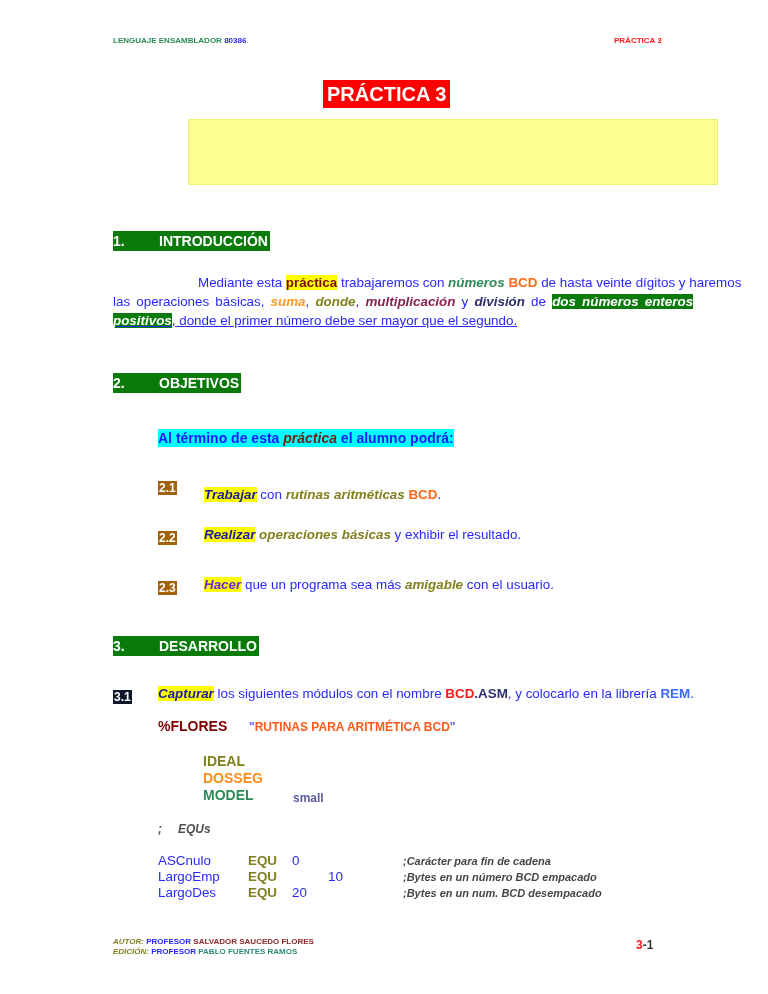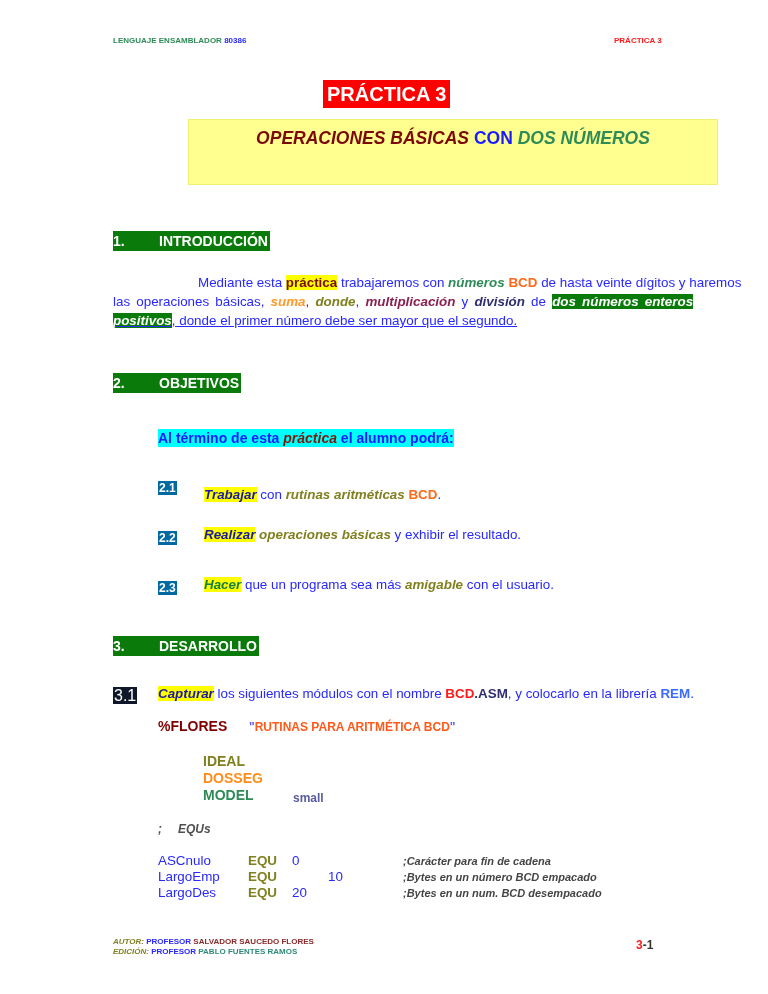--- a/index.html
+++ b/index.html
@@ -26,44 +26,41 @@
 
   .sec-head { background: #0a7a0a; color: #ffffff; font-size: 14px; font-weight: bold;
               height: 20px; line-height: 20px; padding-right: 2px; }
   .sec-head .num { display: inline-block; width: 46px; padding-left: 0; }
 
   .para { font-size: 13.4px; color: #2828ff; line-height: 18px; }
   .hl-yellow { background: #ffff00; }
   .hl-green { background: #0a7a0a; color: #ffffff; font-weight: bold; font-style: italic; }
   .hl-cyan { background: #00ffff; }
 
-  .obj-num { background: #0369a1; color: #ffffff; font-size: 12px; font-weight: bold;
+  .obj-num { background: #a16207; color: #ffffff; font-size: 12px; font-weight: bold;
              padding: 0 1px; line-height: 15px; }
-  .obj-num-maroon { background: #0f172a; color: #ffffff; font-size: 16px; font-weight: normal;
+  .obj-num-maroon { background: #0f172a; color: #ffffff; font-size: 12px; font-weight: bold;
                     padding: 0 1px; line-height: 15px; }
   .obj-text { font-size: 13.4px; color: #2828ff; }
 
   .code { font-size: 14px; font-weight: bold; }
   .code-sm { font-size: 13.4px; }
   .cmt { font-size: 11px; font-style: italic; font-weight: bold; color: #444444; }
 </style>
 </head>
 <body>
 
 <div class="abs hdr" style="left:113px; top:36px;">
   <span class="green">LENGUAJE ENSAMBLADOR </span><span class="blue">80386</span>
 </div>
 <div class="abs hdr red" style="left:614px; top:36px;">PRÁCTICA 3</div>
 
 <div class="abs" id="title-box">PRÁCTICA 3</div>
 
 <div class="abs" id="subtitle-box">
-  <div>
-    <span class="i" style="color:#7a0a0a">OPERACIONES BÁSICAS</span><span style="color:#1a1aff"> CON </span><span class="i" style="color:#2e8b57">DOS NÚMEROS</span>
-  </div>
 </div>
 
 <div class="abs sec-head" style="left:113px; top:231px;">
   <span class="num">1.</span><span>INTRODUCCIÓN</span>
 </div>
 
 <div class="abs para" style="left:158px; top:274px;margin-left:40px;">
   <span>Mediante esta </span><span class="b hl-yellow" style="color:#7a0a0a">práctica</span><span> trabajaremos con </span><span class="b i" style="color:#2e8b57">números</span><span class="b" style="color:#ff6a1a"> BCD</span><span> de hasta veinte dígitos y haremos</span>
 </div>
 <div class="abs para" style="left:113px; top:293px; word-spacing:2.4px;">
@@ -92,21 +89,21 @@
   <span class="obj-num">2.2</span>
 </div>
 <div class="abs obj-text" style="left:204px; top:527px;">
   <span class="b i hl-yellow" style="color:#1a1aa0">Realizar</span><span> </span><span class="b i olive">operaciones básicas</span><span> y exhibir el resultado.</span>
 </div>
 
 <div class="abs" style="left:158px; top:578px;">
   <span class="obj-num">2.3</span>
 </div>
 <div class="abs obj-text" style="left:204px; top:577px;">
-  <span class="b i hl-yellow" style="color:#15803d">Hacer</span><span> que un programa sea más </span><span class="b i olive">amigable</span><span> con el usuario.</span>
+  <span class="b i hl-yellow" style="color:#6d28d9">Hacer</span><span> que un programa sea más </span><span class="b i olive">amigable</span><span> con el usuario.</span>
 </div>
 
 <div class="abs sec-head" style="left:113px; top:636px;">
   <span class="num">3.</span><span>DESARROLLO</span>
 </div>
 
 <div class="abs" style="left:113px; top:687px;">
   <span class="obj-num-maroon">3.1</span>
 </div>
 <div class="abs obj-text" style="left:158px; top:686px;">

